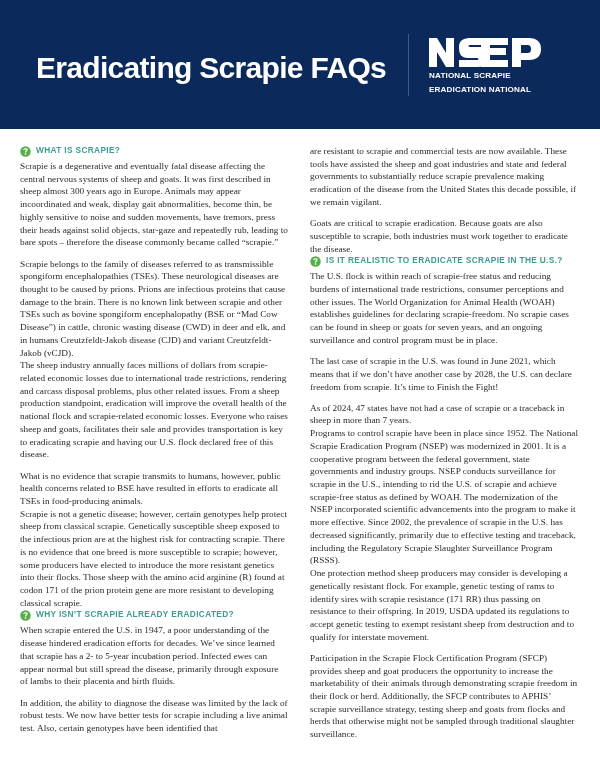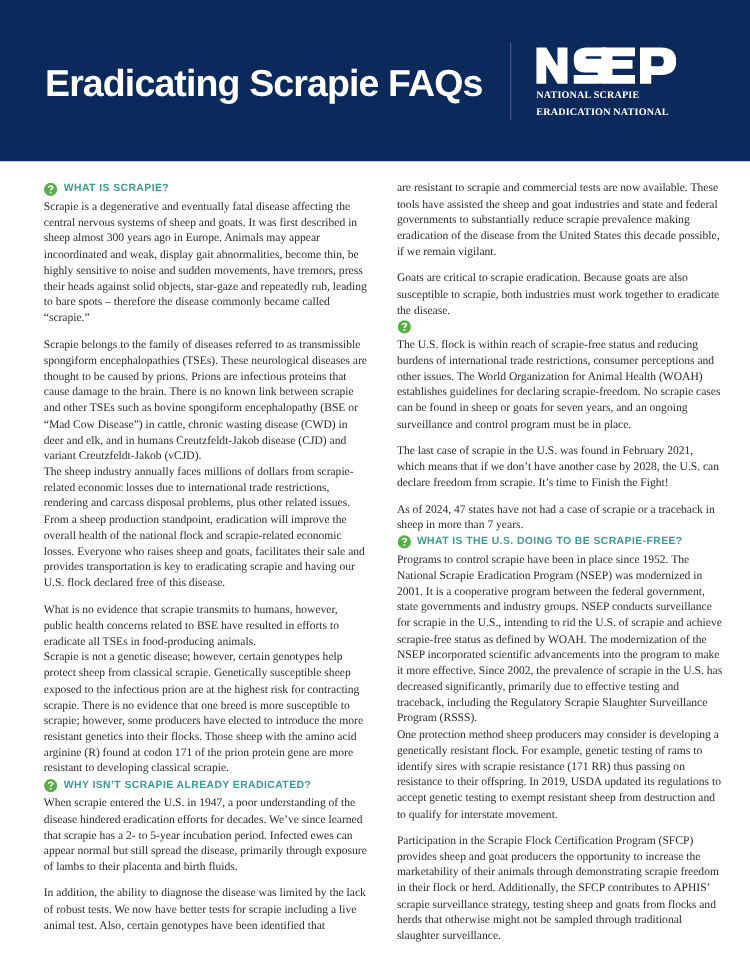--- a/index.html
+++ b/index.html
@@ -43,35 +43,35 @@
     background: #4f6party;
     background: #44598a;
     margin: 0 20px 0 22px;
     flex: 0 0 1px;
   }
   .logo-block { flex: 0 0 auto; text-align: left; padding-top: 4px; }
   .logo-mark {
     display: block;
   }
   .logo-sub {
-    font-family: Liberation Serif, serif;
+    font-family: Liberation Sans, sans-serif;
     font-weight: bold;
     font-size: 8.1px;
     letter-spacing: 0.15px;
     color: #ffffff;
     line-height: 1.32;
     margin-top: 3px;
     white-space: nowrap;
   }
 
   
   .body {
     position: absolute; left: 0; top: 129px;
     width: 600px; height: 647px;
-    padding: 16px 22px 0 35px;
+    padding: 16px 22px 0 20px;
     display: flex;
     gap: 22px;
   }
   .col { width: 268px; }
 
   .qa { margin-bottom: 0; }
 
   .q-head {
     display: flex; align-items: flex-start;
     gap: 5px;
@@ -172,34 +172,27 @@
           <p class="body-p">are resistant to scrapie and commercial tests are now available. These tools have assisted the sheep and goat industries and state and federal governments to substantially reduce scrapie prevalence making eradication of the disease from the United States this decade possible, if we remain vigilant.</p>
           <p class="body-p">Goats are critical to scrapie eradication. Because goats are also susceptible to scrapie, both industries must work together to eradicate the disease.</p>
         </div>
         <div class="qa">
           <div class="q-head">
             <svg class="q-icon" viewBox="0 0 22 22">
               <circle cx="11" cy="11" r="10.5" fill="#5aae4a"></circle>
               <path d="M11 4.4c-2.6 0-4.2 1.4-4.4 3.6h2.6c0.1-1 0.7-1.6 1.8-1.6 1 0 1.7 0.6 1.7 1.5 0 0.8-0.4 1.2-1.3 1.8-1.1 0.7-1.6 1.4-1.5 2.7v0.5h2.5v-0.4c0-0.8 0.3-1.2 1.3-1.8 1.2-0.8 1.8-1.6 1.8-3 0-2-1.6-3.3-4.5-3.3z" fill="#ffffff"></path>
               <rect x="9.7" y="14.7" width="2.6" height="2.6" rx="0.3" fill="#ffffff"></rect>
             </svg>
+            <span class="q-text">Is it realistic to eradicate Scrapie in the U.S.?</span>
           </div>
           <p class="body-p">The U.S. flock is within reach of scrapie-free status and reducing burdens of international trade restrictions, consumer perceptions and other issues. The World Organization for Animal Health (WOAH) establishes guidelines for declaring scrapie-freedom. No scrapie cases can be found in sheep or goats for seven years, and an ongoing surveillance and control program must be in place.</p>
-          <p class="body-p">The last case of scrapie in the U.S. was found in February 2021, which means that if we don’t have another case by 2028, the U.S. can declare freedom from scrapie. It’s time to Finish the Fight!</p>
+          <p class="body-p">The last case of scrapie in the U.S. was found in June 2021, which means that if we don’t have another case by 2028, the U.S. can declare freedom from scrapie. It’s time to Finish the Fight!</p>
           <p class="body-p">As of 2024, 47 states have not had a case of scrapie or a traceback in sheep in more than 7 years.</p>
         </div>
         <div class="qa">
-          <div class="q-head">
-            <svg class="q-icon" viewBox="0 0 22 22">
-              <circle cx="11" cy="11" r="10.5" fill="#5aae4a"></circle>
-              <path d="M11 4.4c-2.6 0-4.2 1.4-4.4 3.6h2.6c0.1-1 0.7-1.6 1.8-1.6 1 0 1.7 0.6 1.7 1.5 0 0.8-0.4 1.2-1.3 1.8-1.1 0.7-1.6 1.4-1.5 2.7v0.5h2.5v-0.4c0-0.8 0.3-1.2 1.3-1.8 1.2-0.8 1.8-1.6 1.8-3 0-2-1.6-3.3-4.5-3.3z" fill="#ffffff"></path>
-              <rect x="9.7" y="14.7" width="2.6" height="2.6" rx="0.3" fill="#ffffff"></rect>
-            </svg>
-            <span class="q-text">What is the U.S. doing to be Scrapie-free?</span>
-          </div>
           <p class="body-p">Programs to control scrapie have been in place since 1952. The National Scrapie Eradication Program (NSEP) was modernized in 2001. It is a cooperative program between the federal government, state governments and industry groups. NSEP conducts surveillance for scrapie in the U.S., intending to rid the U.S. of scrapie and achieve scrapie-free status as defined by WOAH. The modernization of the NSEP incorporated scientific advancements into the program to make it more effective. Since 2002, the prevalence of scrapie in the U.S. has decreased significantly, primarily due to effective testing and traceback, including the Regulatory Scrapie Slaughter Surveillance Program (RSSS).</p>
         </div>
         <div class="qa">
           <p class="body-p">One protection method sheep producers may consider is developing a genetically resistant flock. For example, genetic testing of rams to identify sires with scrapie resistance (171 RR) thus passing on resistance to their offspring. In 2019, USDA updated its regulations to accept genetic testing to exempt resistant sheep from destruction and to qualify for interstate movement.</p>
           <p class="body-p">Participation in the Scrapie Flock Certification Program (SFCP) provides sheep and goat producers the opportunity to increase the marketability of their animals through demonstrating scrapie freedom in their flock or herd. Additionally, the SFCP contributes to APHIS’ scrapie surveillance strategy, testing sheep and goats from flocks and herds that otherwise might not be sampled through traditional slaughter surveillance.</p>
         </div>
       </div>
   </div>
 
 </div>

